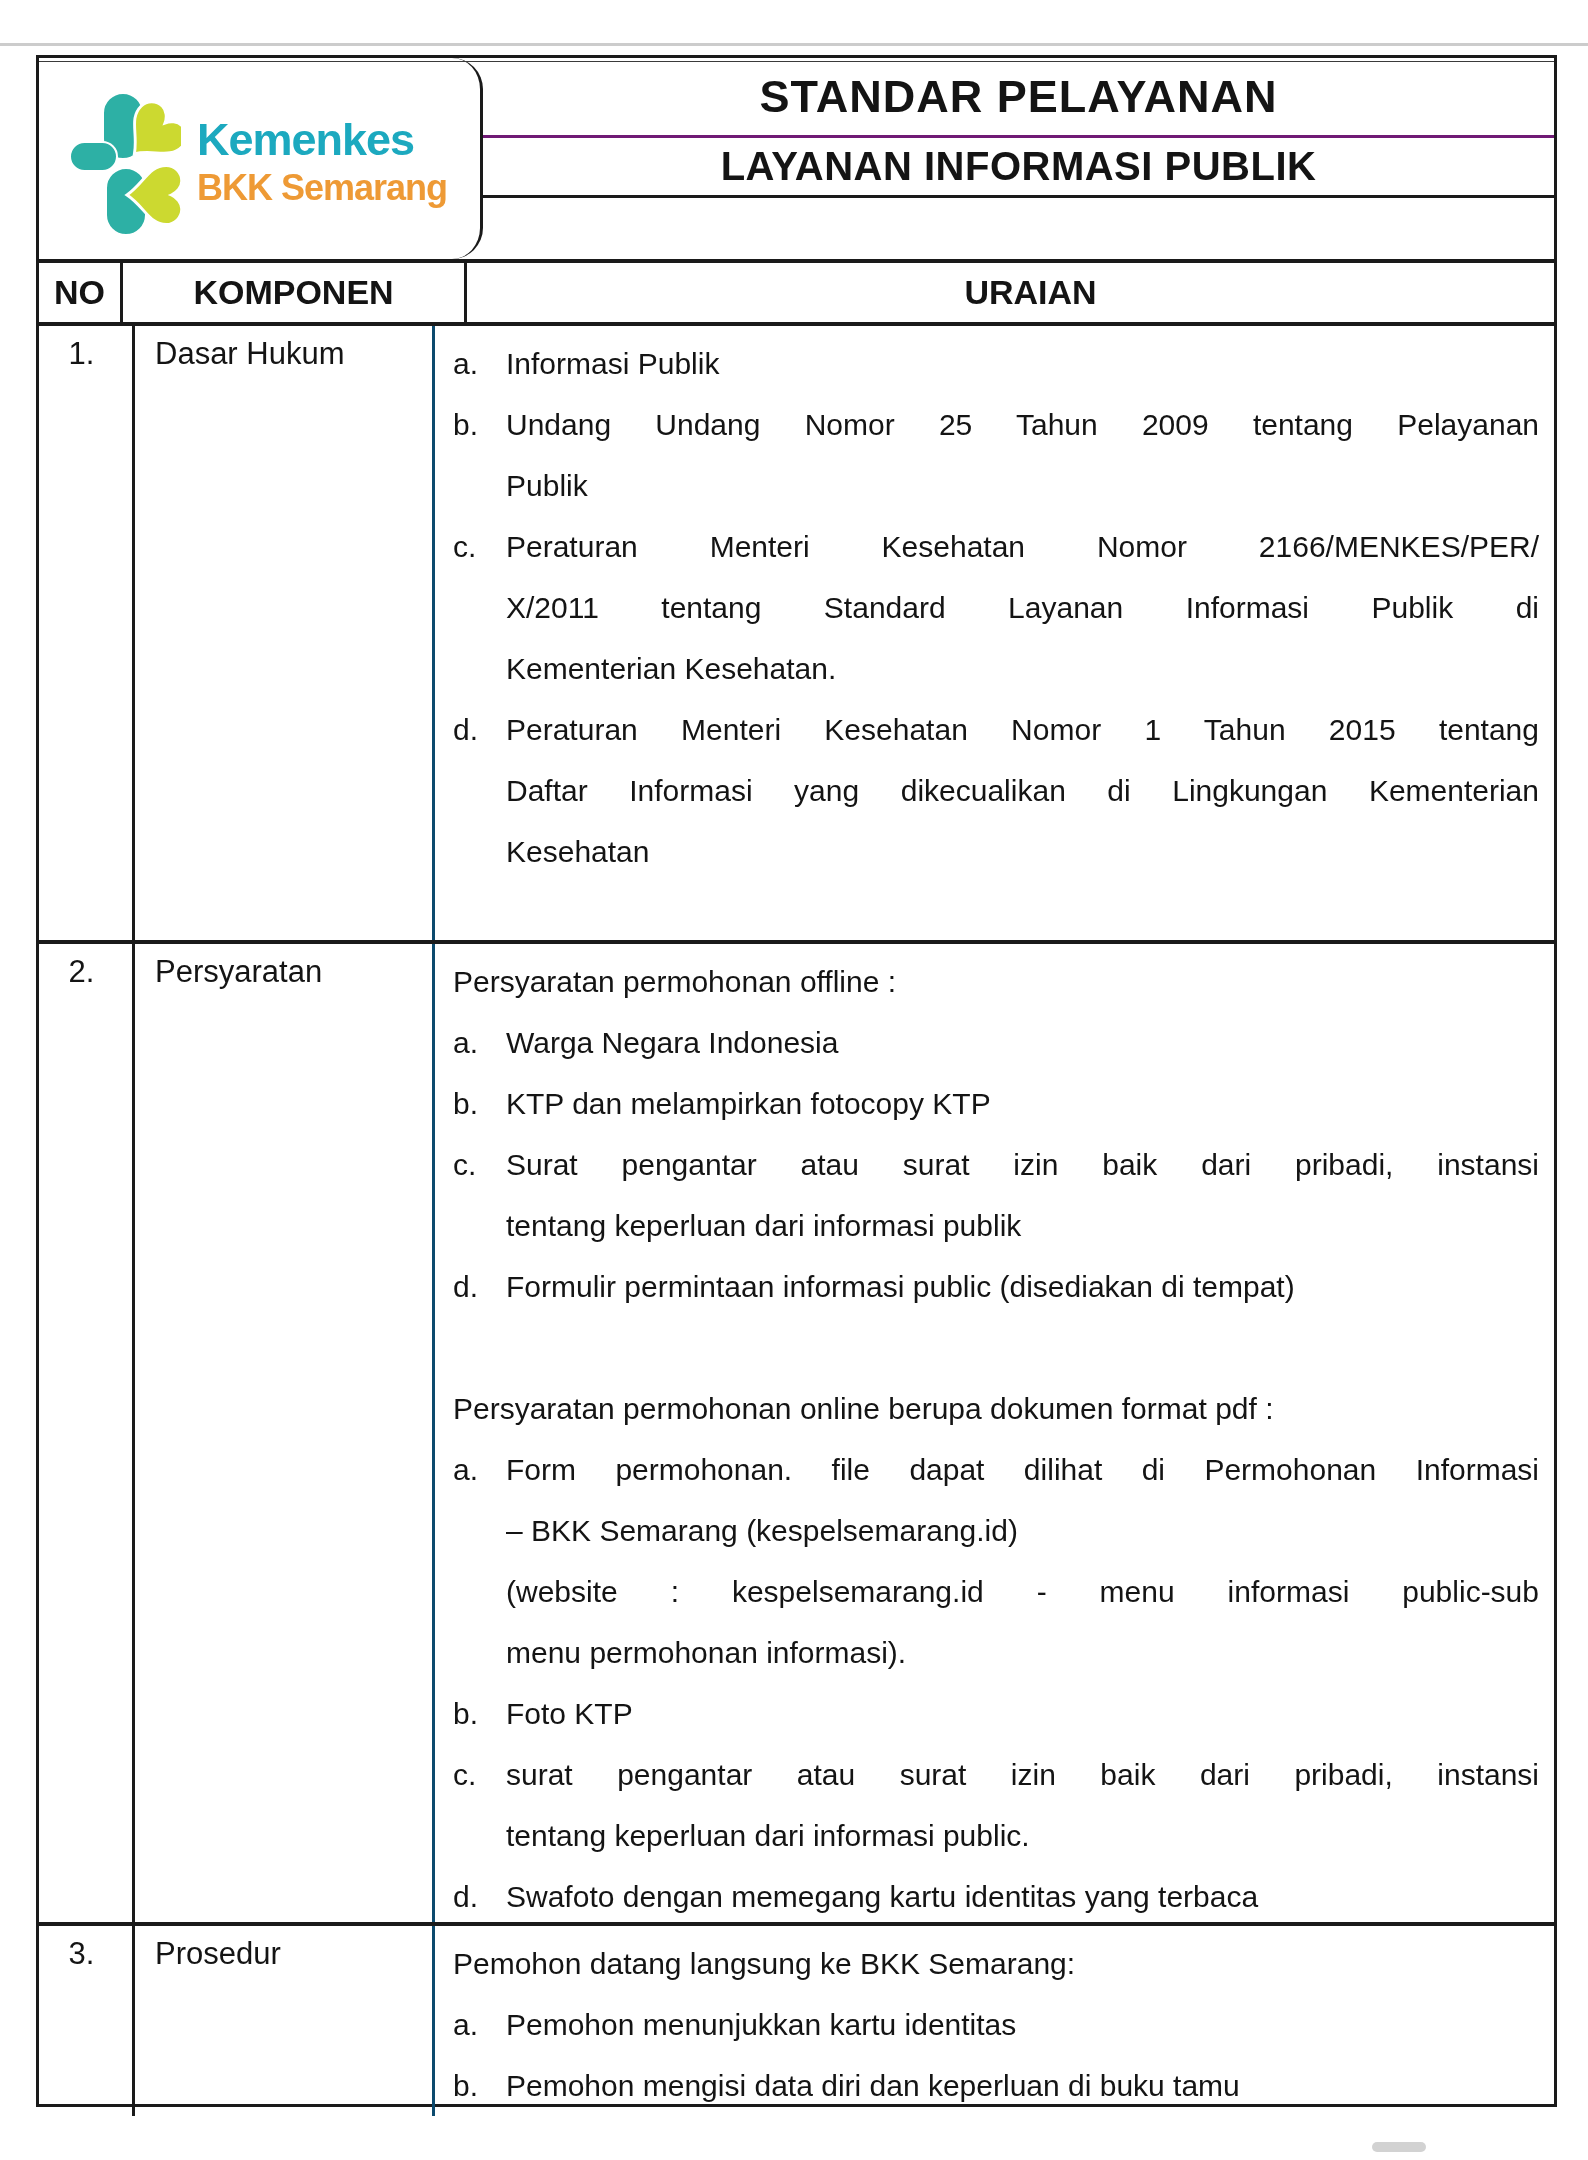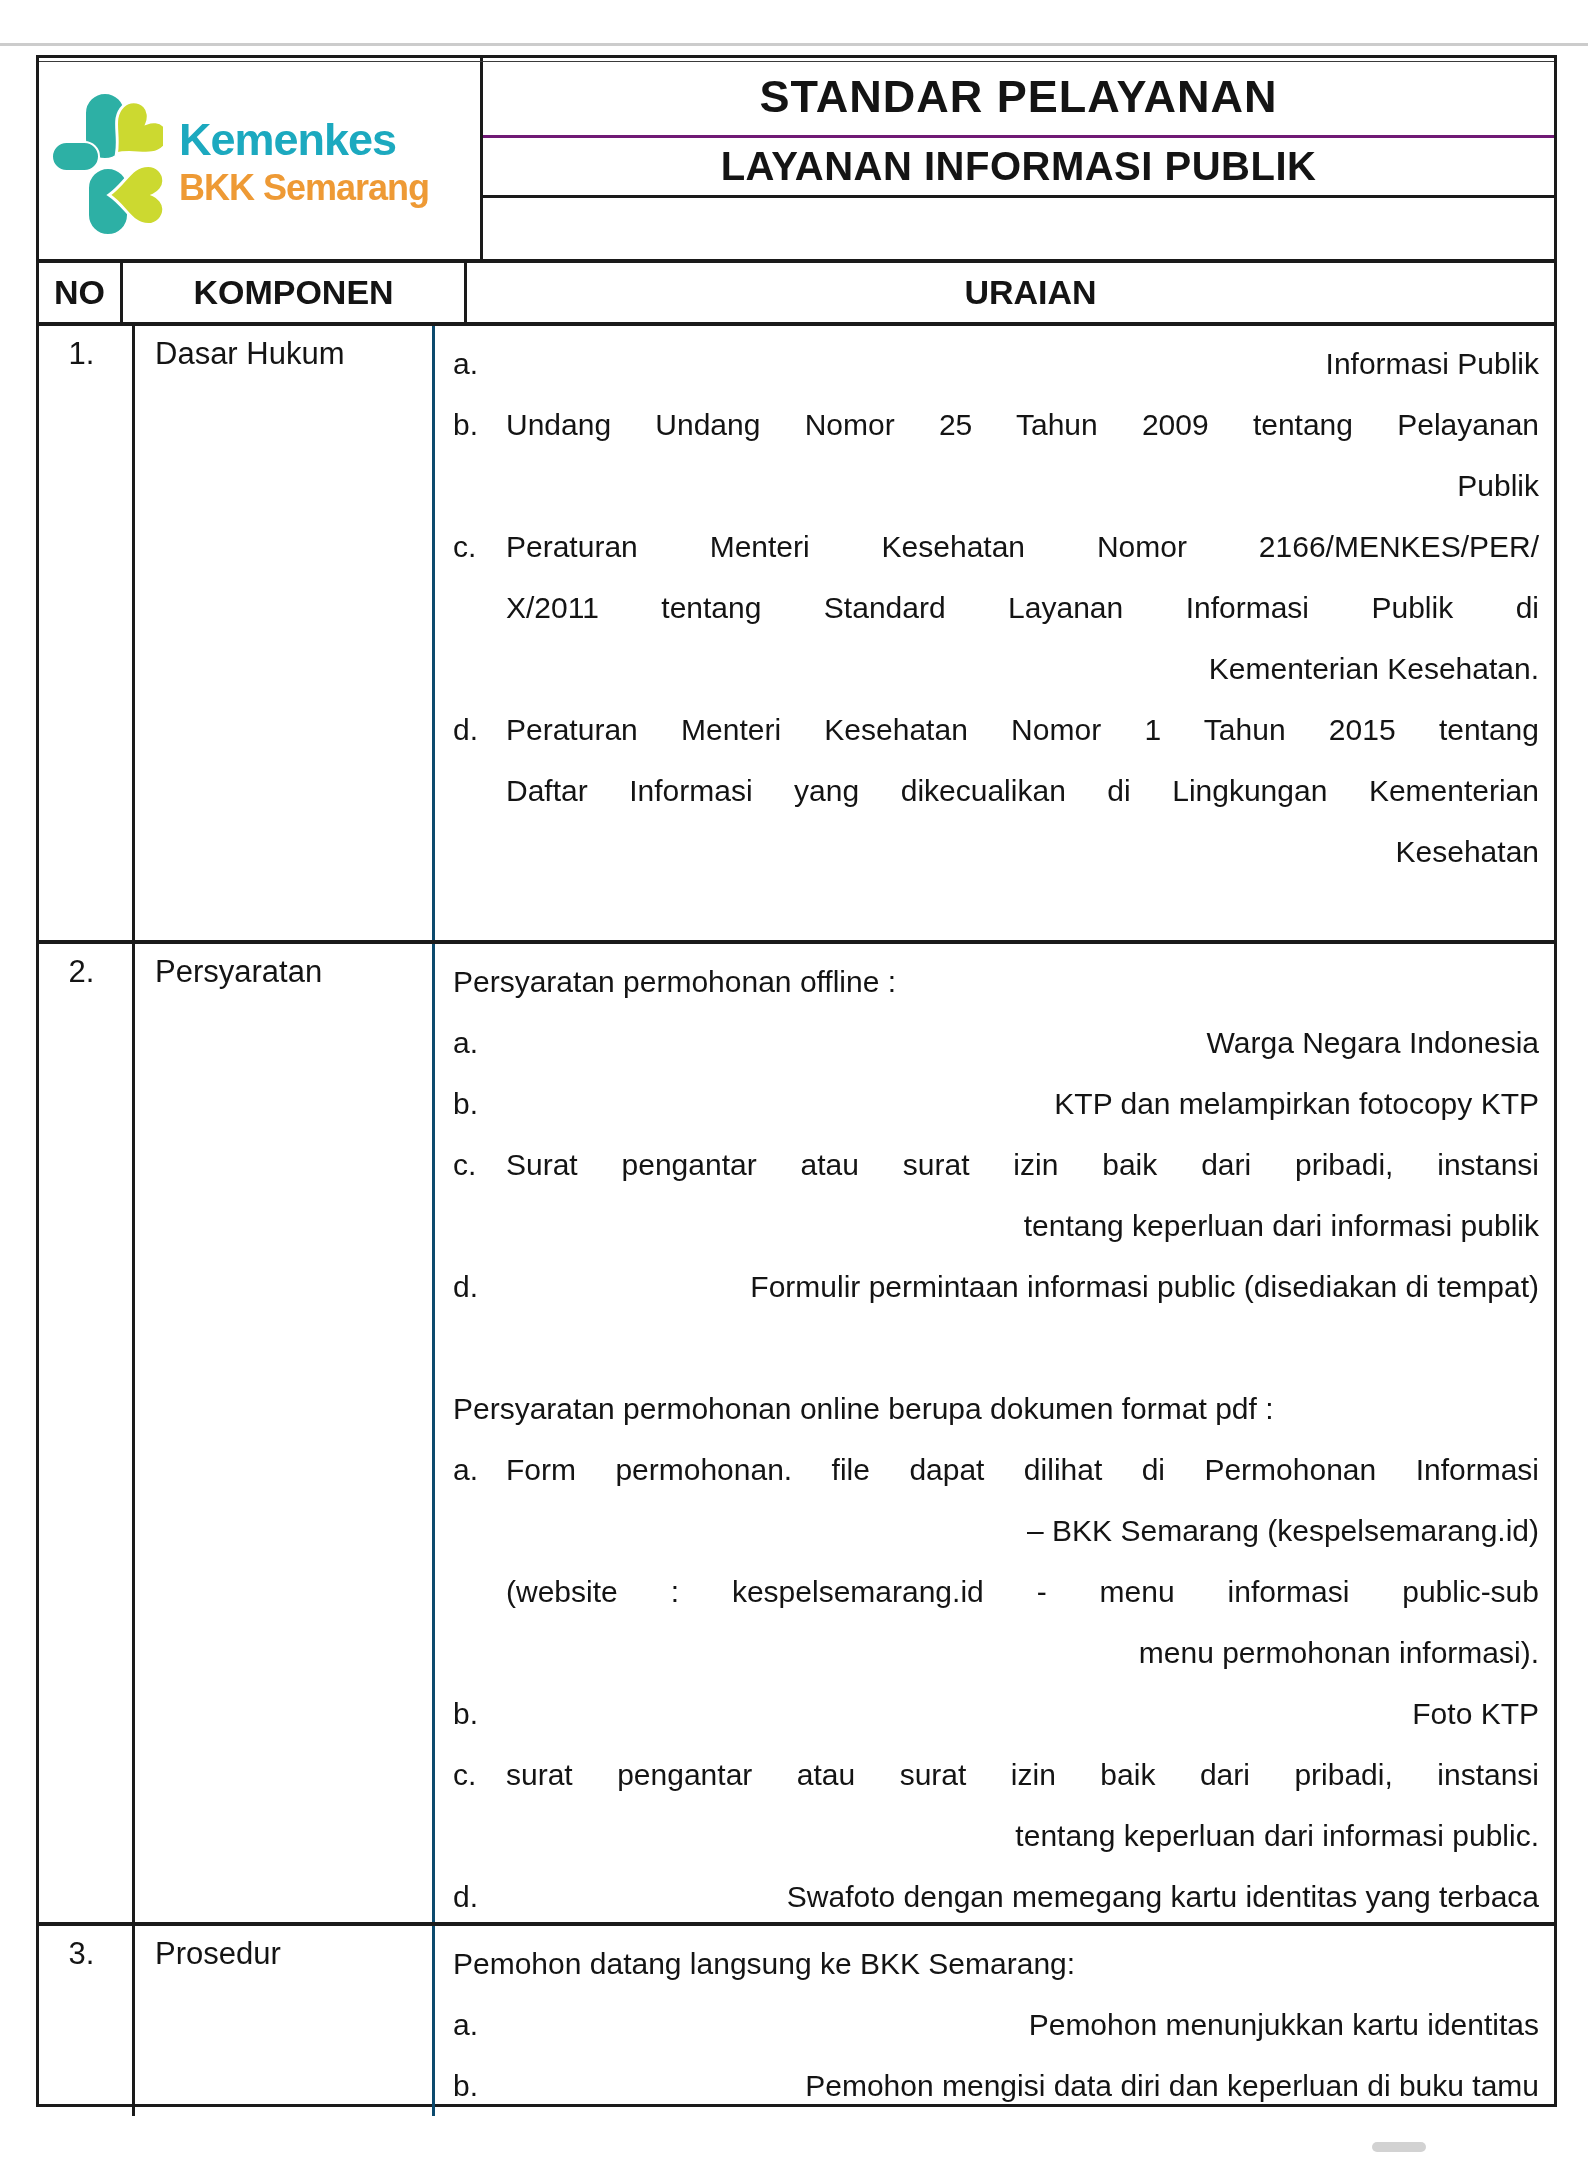--- a/index.html
+++ b/index.html
@@ -26,21 +26,21 @@
     background: #fff;
   }
   .tbl::before { 
     content: ""; position: absolute; left: 0; top: 3px; width: 100%; height: 1px;
     background: #3a3a3a;
   }
   
   .hdr { height: 205px; flex: none; display: flex; border-bottom: 4px solid #1a1a1a; }
   .logo-cell {
     width: 444px; flex: none; border-right: 3px solid #1a1a1a;
-    display: flex; align-items: center; gap: 16px; padding-left: 12px;
+    display: flex; align-items: center; gap: 16px; padding-left: 30px; border-radius: 31px;
   }
   .logo-glyph { flex: none; margin-top: 10px; }
   .logo-text { display: flex; flex-direction: column; margin-top: 6px; }
   .lt1 { font-size: 45px; font-weight: bold; color: #1ca9bf; letter-spacing: -1px; }
   .lt2 { font-size: 36px; font-weight: bold; color: #ee9a35; letter-spacing: -1px; margin-top: 1px; }
   .titles { flex: 1; display: flex; flex-direction: column; min-width: 0; }
   .t1, .t2, .t3 { display: flex; align-items: center; justify-content: center; font-weight: bold; }
   .t1 { height: 80px; font-size: 45px; letter-spacing: 1px; border-bottom: 3px solid #701a75; }
   .t2 { height: 60px; font-size: 40px; letter-spacing: .5px; border-bottom: 3px solid #1a1a1a; }
   .t3 { flex: 1; font-size: 35px; letter-spacing: -0.5px; white-space: nowrap; }
@@ -62,21 +62,21 @@
   .cell-k {
     width: 300px; flex: none; border-right: 3px solid #0c4a6e;
     font-size: 31px; padding: 10px 0 0 20px;
   }
   .cell-u { flex: 1; min-width: 0; font-size: 30px; padding: 7px 15px 0 18px; }
   .intro { line-height: 61px; white-space: nowrap; }
   .gap { height: 61px; }
   .li { display: flex; }
   .let { flex: none; width: 53px; line-height: 61px; }
   .lns { flex: 1; min-width: 0; }
-  .ln { display: block; line-height: 61px; white-space: nowrap; text-align: right; }
+  .ln { display: block; line-height: 61px; white-space: nowrap; }
   .jf { text-align: justify; text-align-last: justify; }
 </style>
 </head>
 <body>
 
 <div class="artifact-top"></div>
 
 <div class="tbl">
 
   <div class="hdr">

